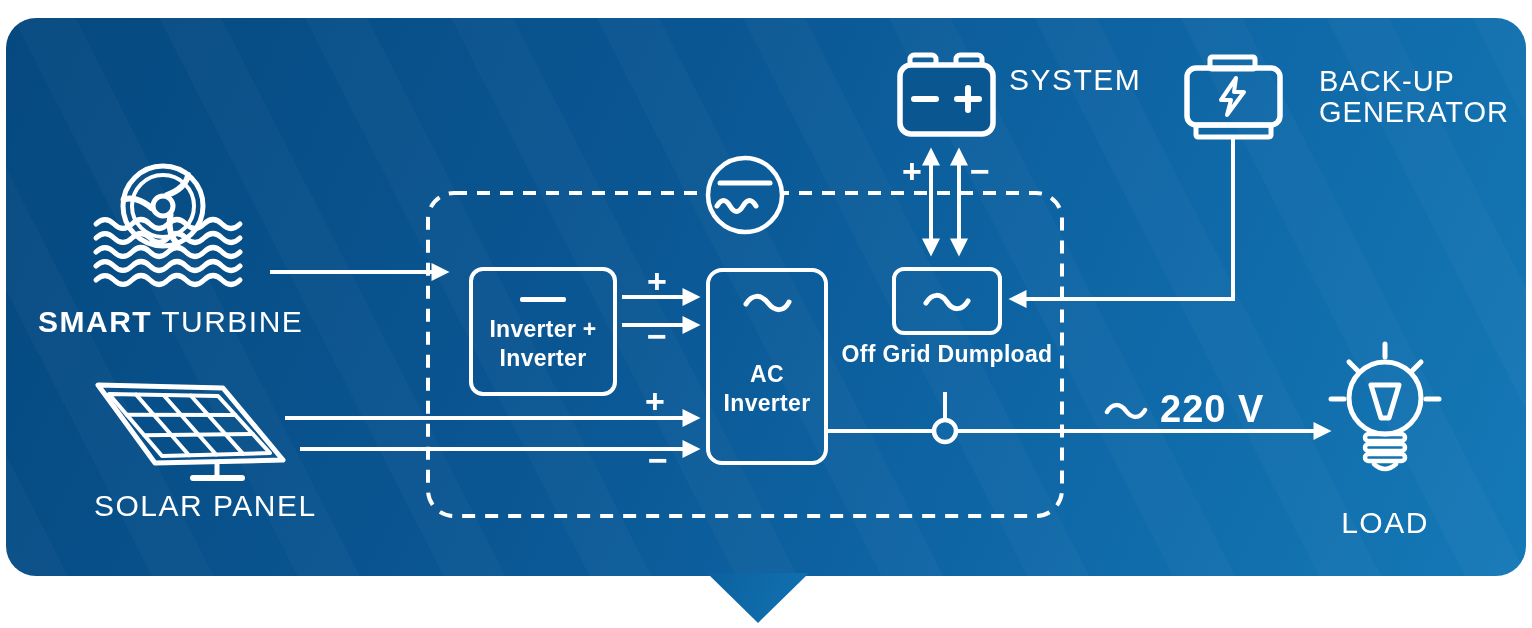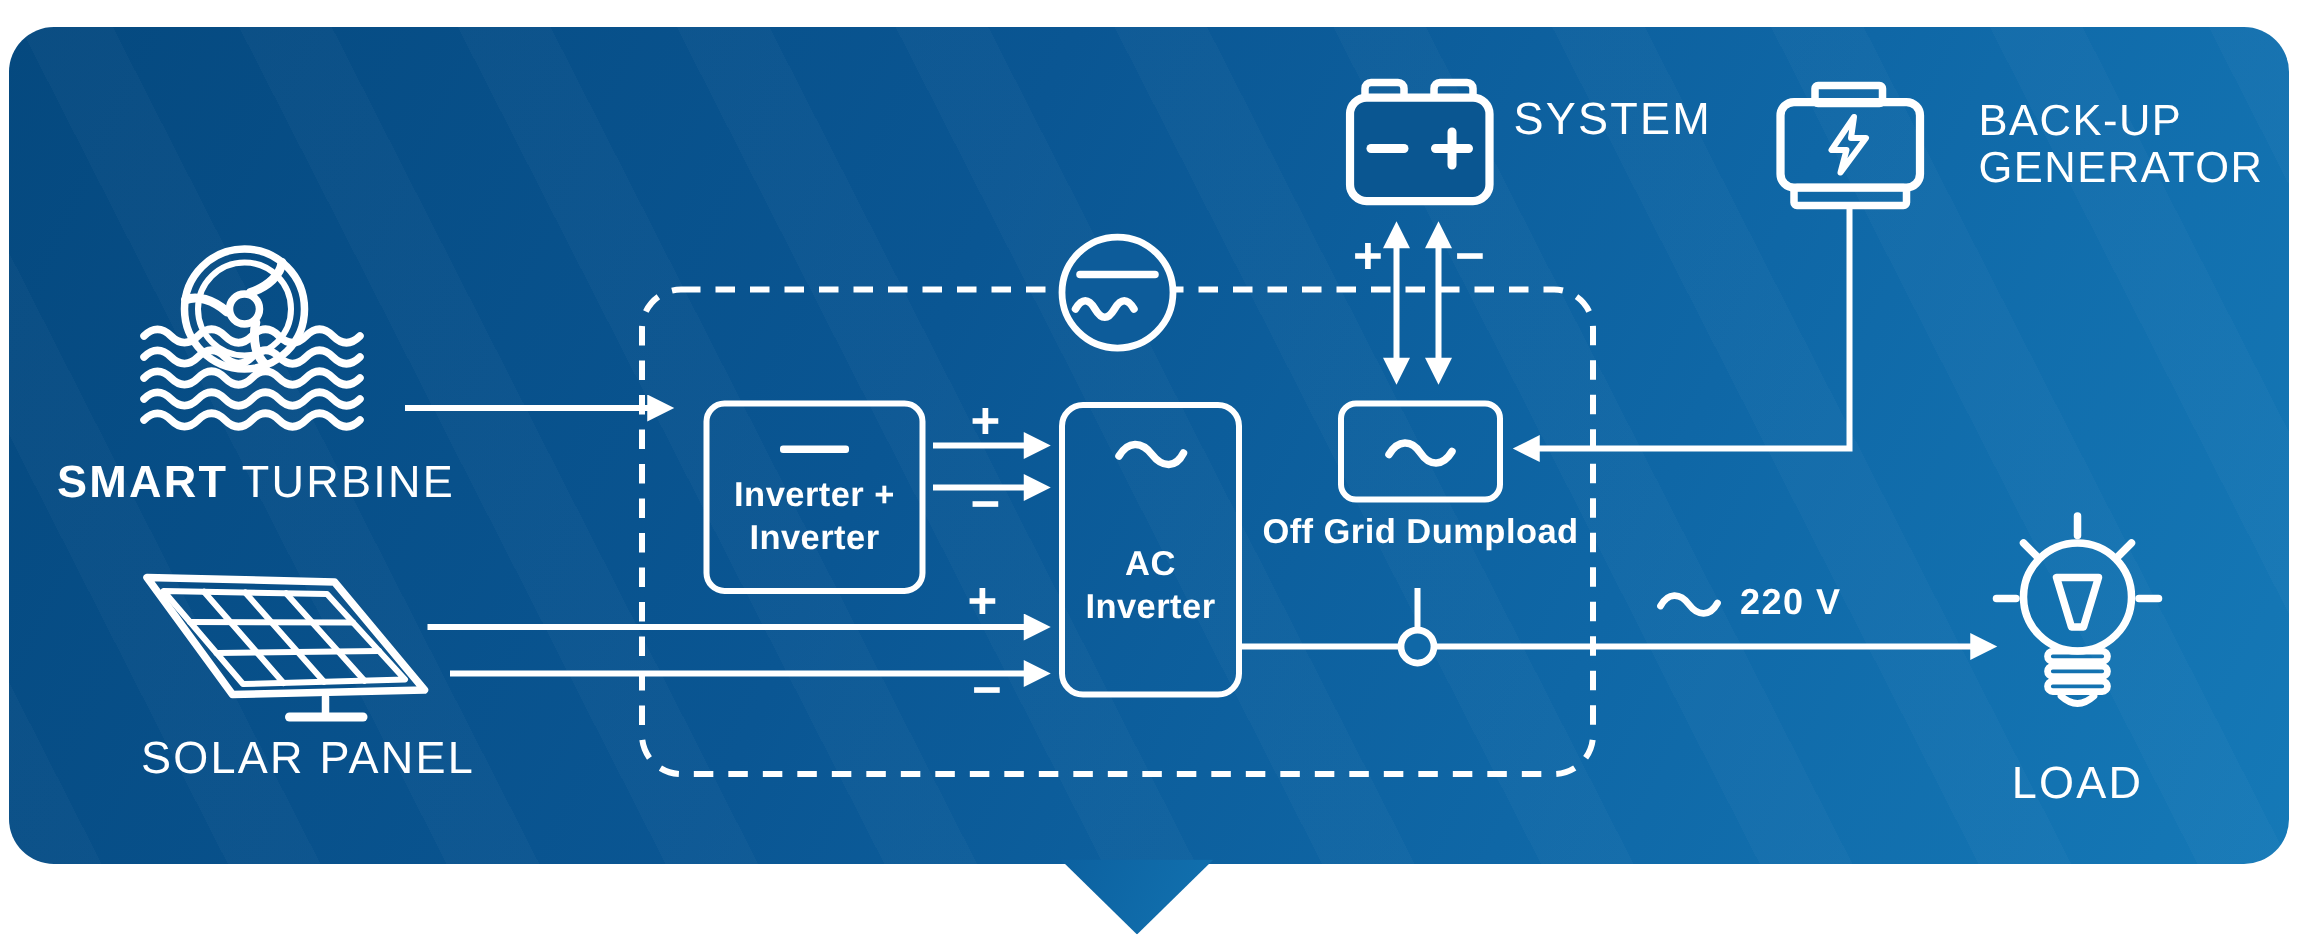--- a/index.html
+++ b/index.html
@@ -17,21 +17,21 @@
   .title{left:421px;top:57px;font-size:32px;line-height:41px;letter-spacing:1px;white-space:nowrap;}
   .box{position:absolute;border:4px solid #fff;border-radius:14px;text-align:center;font-weight:700;color:#fff;}
   .rect-box{left:469px;top:267px;width:140px;height:121px;}
   .minus-bar{width:46px;height:5px;background:#fff;border-radius:2px;margin:26px auto 13px;}
   .box-text{font-size:23px;line-height:29px;letter-spacing:.3px;}
   .ac-box{left:706px;top:268px;width:114px;height:189px;border-radius:16px;}
   .offgrid-box{left:892px;top:267px;width:102px;height:60px;border-radius:12px;display:flex;align-items:center;justify-content:center;}
   .sign{position:absolute;transform:translate(-50%,-50%);font-size:34px;font-weight:800;line-height:1;}
   .center-lbl{text-align:center;margin-top:19px;}
   .voltage{left:1104px;top:388px;display:flex;align-items:center;gap:12px;}
-  .voltage span{font-size:24px;font-weight:700;letter-spacing:1px;}
+  .voltage span{font-size:38px;font-weight:700;letter-spacing:1px;}
   .offgrid-lbl{left:827px;top:341px;width:240px;text-align:center;font-size:23px;font-weight:700;letter-spacing:.3px;}
   .gen-lbl{left:1299px;top:66px;font-size:29px;line-height:31px;letter-spacing:1px;white-space:nowrap;margin-left:20px;}
 </style>
 </head>
 <body>
 
 <div class="canvas">
 
   <div class="bubble"></div>
   <div class="tail"></div>

